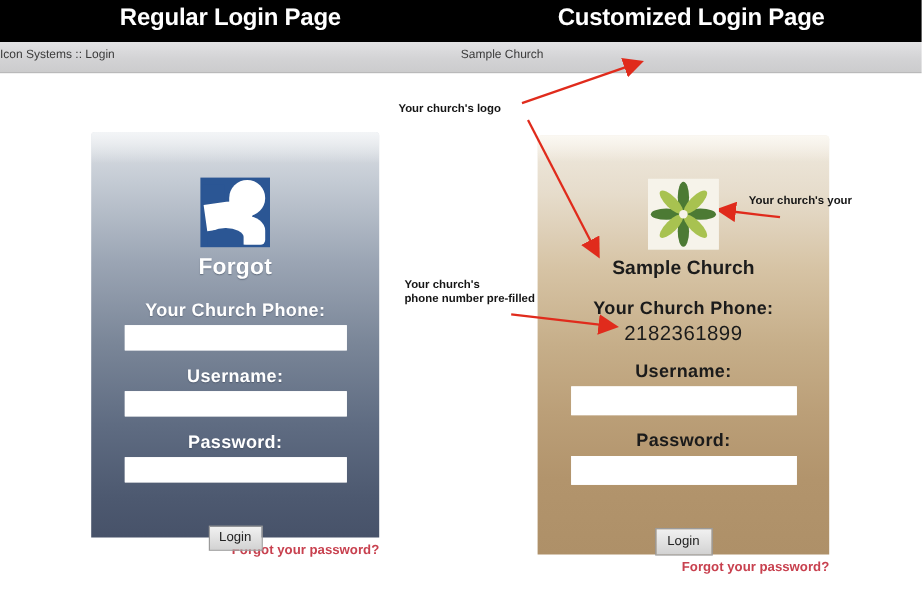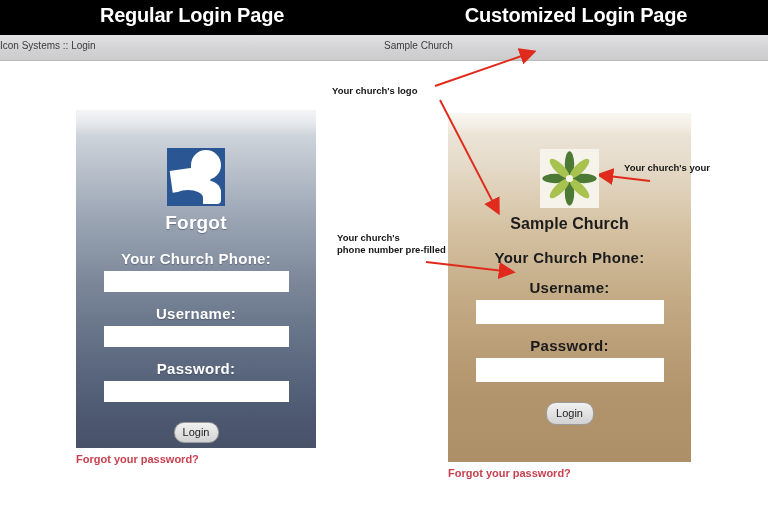--- a/index.html
+++ b/index.html
@@ -216,43 +216,43 @@
     font-size: 17px;
     color: #1b1b1b;
     letter-spacing: 0.4px;
   }
 
   .spacer-lg { height: 16px; }
   .spacer-md { height: 13px; }
 
   .login-button {
     display: block;
-    margin: 20px auto 0 auto;
+    margin: 36px auto 0 auto;
     width: 45px; height: 21px;
     background: linear-gradient(to bottom, #f1f1f1 0%, #e2e2e2 50%, #d2d2d2 100%);
     border: 1px solid #9b9b9b;
-    border-radius: 10px;
+    border-radius: 0;
     font-family: "Liberation Sans", sans-serif;
     font-size: 11px;
     color: #222222;
     cursor: pointer;
     padding: 0;
     line-height: 19px;
   }
   .panel-custom .login-button { width: 48px; height: 23px; line-height: 21px; }
 
   
   .forgot-link {
     position: absolute;
     font-size: 11px;
     font-weight: bold;
     color: #c8414f;
     text-decoration: none;
     white-space: nowrap;
-    text-align: left;
+    text-align: right;
   }
   .forgot-link.left  { left: 76px;  width: 240px; top: 453px; }
   .forgot-link.right { left: 448px; width: 243px; top: 467px; }
 
   
   .annotation {
     position: absolute;
     font-size: 9.5px;
     font-weight: bold;
     color: #151515;
@@ -337,20 +337,21 @@
         </g>
         <circle cx="0" cy="0" r="6" fill="#f6f3ea"></circle>
       </g>
     </svg>
 
     <div class="church-name">Sample Church</div>
 
     <div class="spacer-lg"></div>
 
     <div class="field-label">Your Church Phone:</div>
+    <div class="phone-value">2182361899</div>
 
     <div class="spacer-md"></div>
 
     <div class="field-label">Username:</div>
     <input class="text-input" type="text" value="" style="">
 
     <div class="spacer-md"></div>
 
     <div class="field-label">Password:</div>
     <input class="text-input" type="password" value="" style="">

